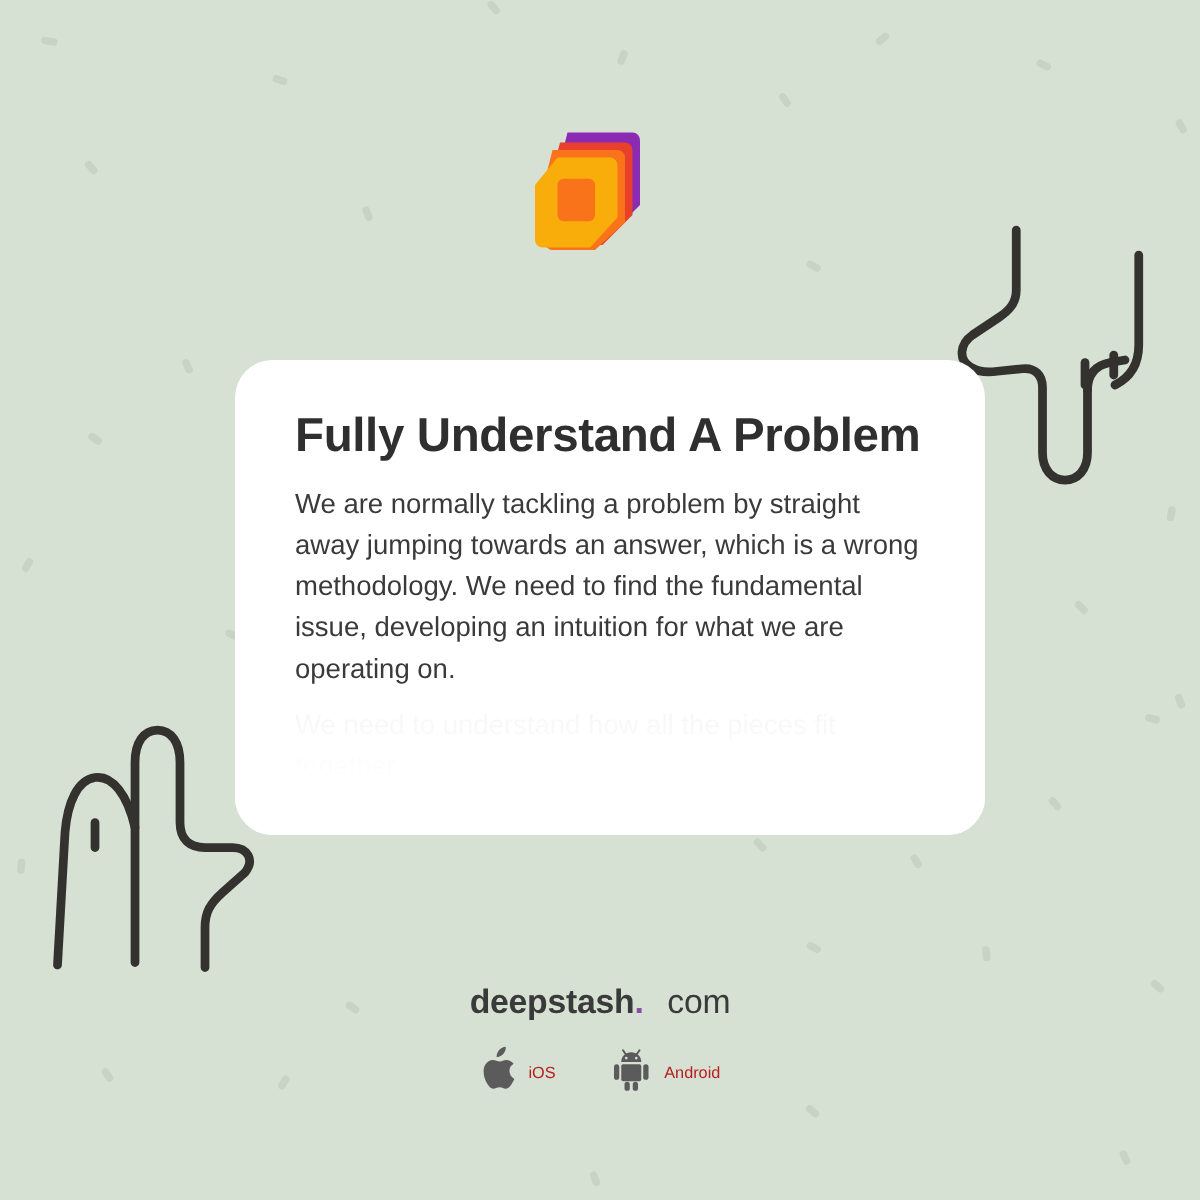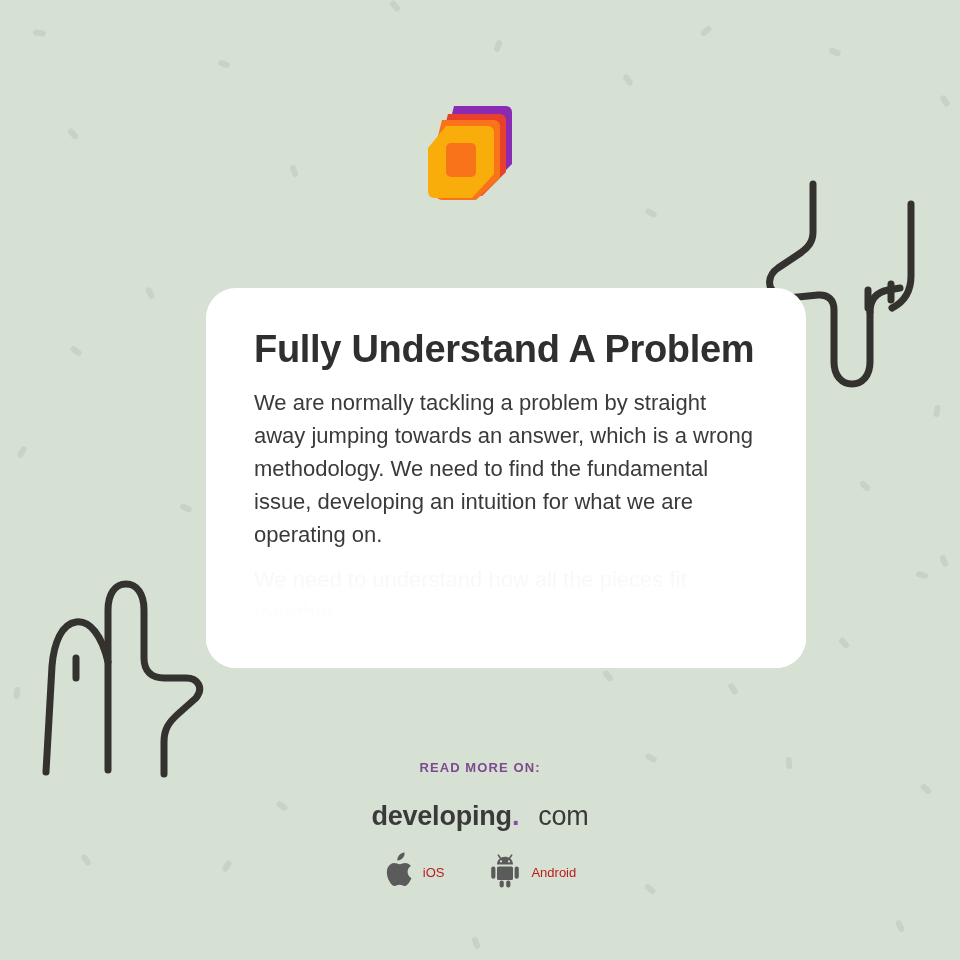--- a/index.html
+++ b/index.html
@@ -49,21 +49,21 @@
     position: absolute;
     top: 100px;
     left: 424px;
     width: 104px;
     height: 104px;
   }
 
   
   #card {
     position: absolute;
-    left: 206px;
+    left: 188px;
     top: 288px;
     width: 600px;
     height: 380px;
     background: #ffffff;
     border-radius: 30px;
     overflow: hidden;
   }
   #card-inner {
     padding: 36px 48px 0 48px;
   }
@@ -215,24 +215,23 @@
       <h1 id="card-title">Fully Understand A Problem</h1>
       <div id="card-body">
         <p>We are normally tackling a problem by straight away jumping towards an answer, which is a wrong methodology. We need to find the fundamental issue, developing an intuition for what we are operating on.</p>
       </div>
       <div id="card-fade-text">We need to understand how all the pieces fit together</div>
     </div>
     <div id="card-fade-overlay"></div>
   </div>
 
   <div id="footer">
-    <div id="read-more-on">READ MORE ON:</div>
 
     <div id="brand">
-      <span id="brand-name">developing</span><span id="brand-dot">.</span><span id="brand-tld">com</span>
+      <span id="brand-name">deepstash</span><span id="brand-dot">.</span><span id="brand-tld">com</span>
     </div>
 
     <div id="stores">
 
       <div class="store">
         <span class="store-icon">
           <svg width="30" height="36" viewBox="0 0 30 36" xmlns="http://www.w3.org/2000/svg">
             <path d="M20.6 0.4c0.2 2.1-0.6 4.1-1.9 5.6-1.3 1.5-3.4 2.7-5.4 2.5-0.2-2 0.8-4.1 2-5.5C16.7 1.4 18.9 0.3 20.6 0.4z" fill="#5b5b5b"></path>
             <path d="M27.4 26.2c-0.6 1.5-1 2.2-1.8 3.5-1.2 1.9-2.9 4.3-5 4.3-1.9 0-2.4-1.2-4.9-1.2-2.5 0-3.1 1.2-5 1.2-2.1 0-3.7-2.1-4.9-4C2.4 24.6 2.1 18.2 4.2 14.8c1.5-2.4 3.8-3.8 6-3.8 2.3 0 3.7 1.2 5.6 1.2 1.8 0 2.9-1.2 5.5-1.2 2 0 4.1 1.1 5.6 3-4.9 2.7-4.1 9.7 0.5 12.2z" fill="#5b5b5b"></path>
           </svg>

